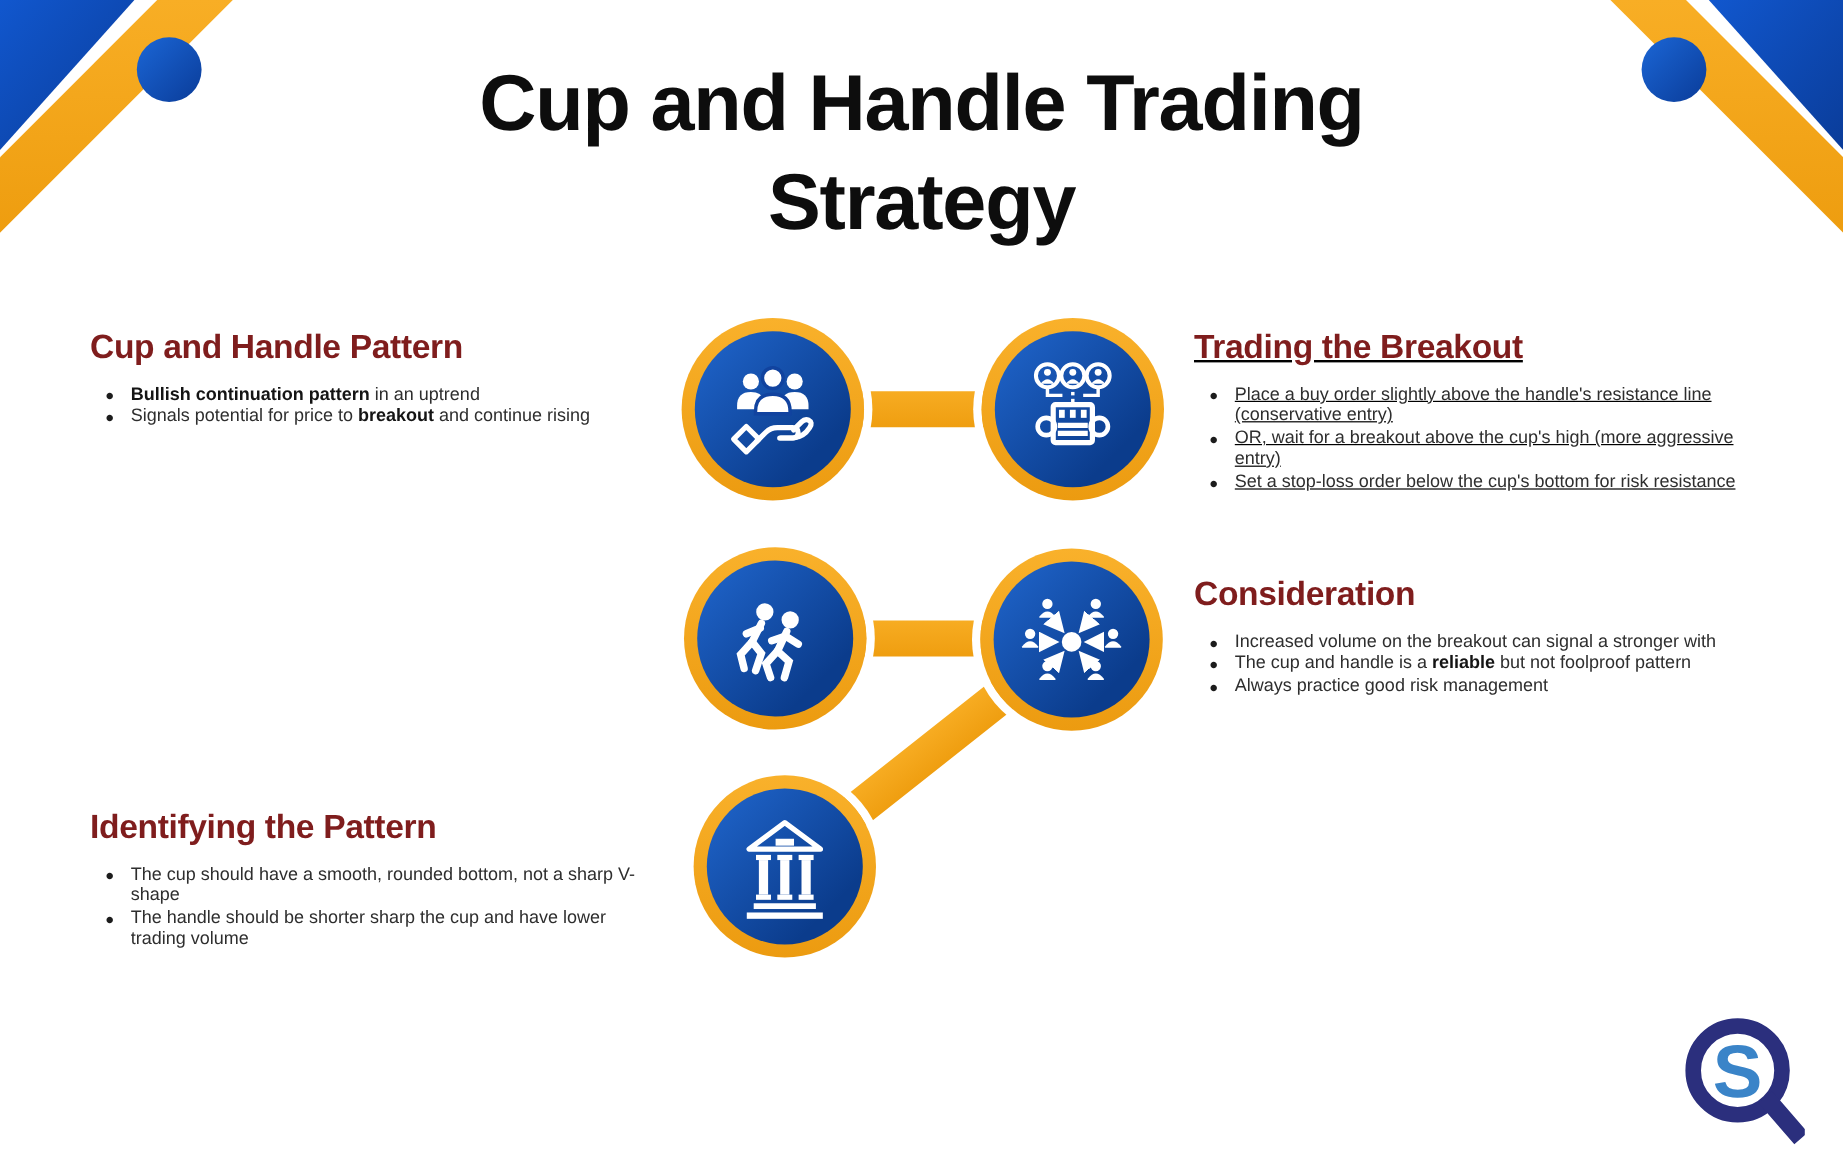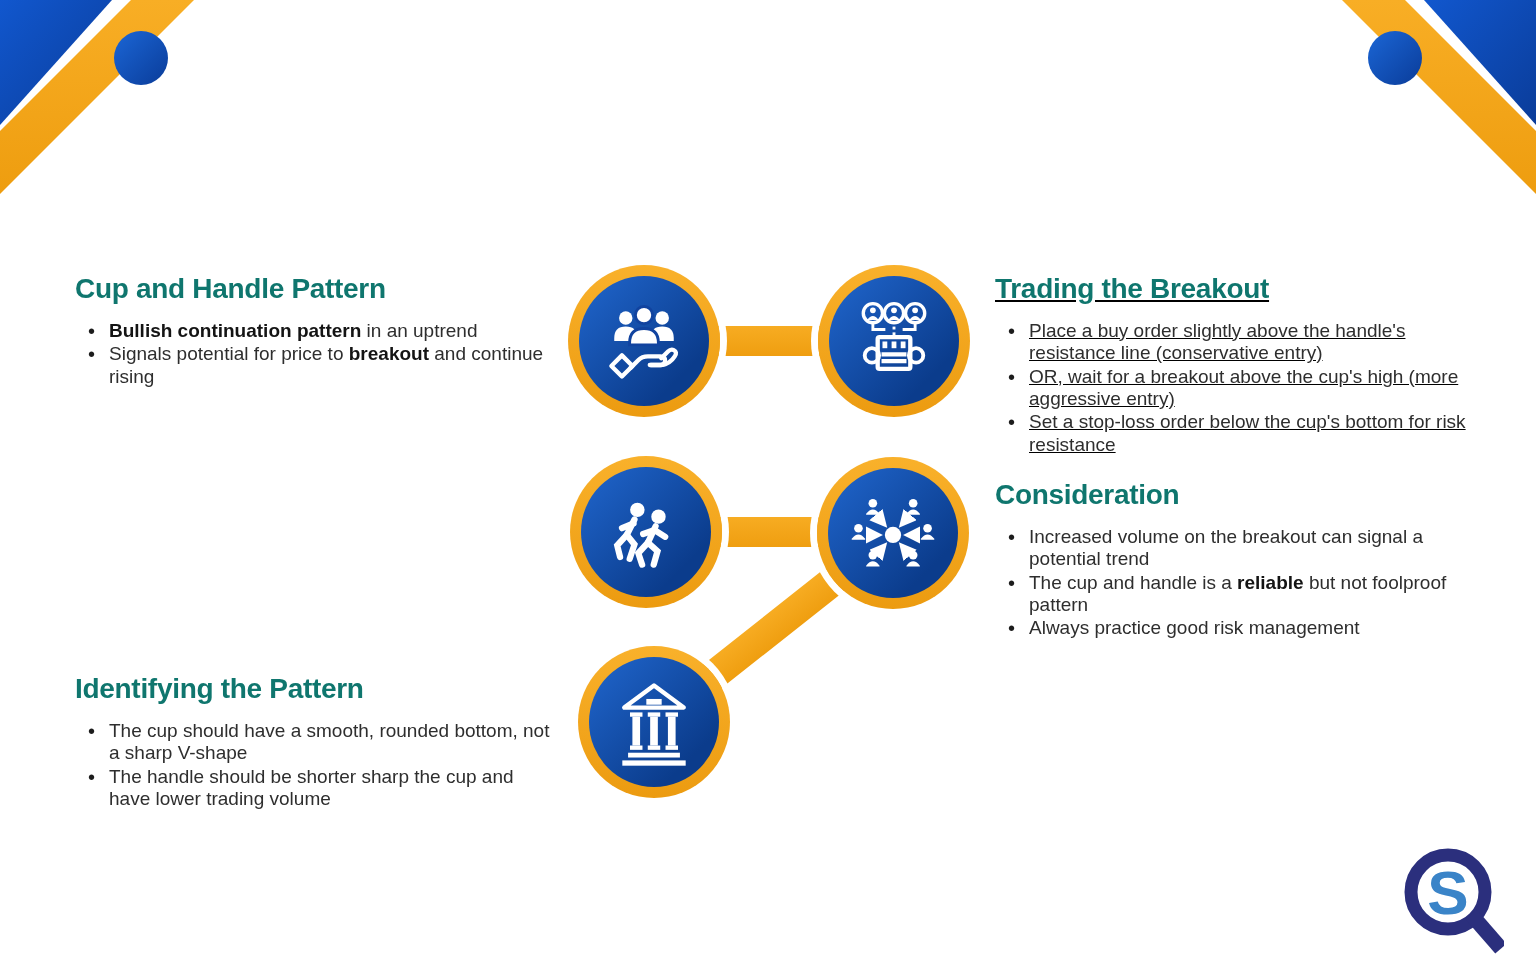--- a/index.html
+++ b/index.html
@@ -22,26 +22,26 @@
   .col { position:absolute; z-index:3; }
   .col-left  { left:75px;  top:274px; width:478px; }
   .col-right { left:995px; top:274px; width:492px; }
   .section { position:absolute; left:0; width:100%; }
   .col-left  .section:nth-of-type(1) { top:0; }
   .col-left  .section:nth-of-type(2) { top:206px; }
   .col-left  .section:nth-of-type(3) { top:400px; }
   .col-right .section:nth-of-type(1) { top:0;text-decoration:underline; }
   .col-right .section:nth-of-type(2) { top:206px; }
   .sec-heading {
-    font-size:28px; font-weight:800; color:#0f766e; letter-spacing:-0.3px;
+    font-size:28px; font-weight:800; color:#7f1d1d; letter-spacing:-0.3px;
     line-height:1.1;
   }
   .bullets { list-style:none; margin:15px 0 0 0; padding:0 0 0 34px; }
   .bullets li {
-    position:relative; font-size:19px; line-height:1.18; color:#2e2e2e;
+    position:relative; font-size:15px; line-height:1.18; color:#2e2e2e;
     margin-bottom:1px;
   }
   .bullets li::before {
     content:"\2022"; position:absolute; left:-21px; top:0; color:#1c1c1c;
     font-size:20px;
   }
   .bullets b { font-weight:700; color:#141414; }
   
   .connector {
     position:absolute; height:30px; z-index:1; border-radius:3px;
@@ -86,20 +86,24 @@
     <polygon points="131,0 194,0 0,194 0,131" fill="url(#goldGrad)"></polygon>
     <circle cx="141" cy="58" r="27" fill="url(#dotBlue)"></circle>
   </svg>
 
   <svg class="corner corner-tr" width="300" height="300" viewBox="0 0 300 300">
     <polygon points="188,0 300,0 300,125" fill="url(#tlBlue)"></polygon>
     <polygon points="106,0 169,0 300,131 300,194" fill="url(#goldGrad)"></polygon>
     <circle cx="159" cy="58" r="27" fill="url(#dotBlue)"></circle>
   </svg>
 
+  <h1 class="title">
+    <div>Cup and Handle Trading</div>
+    <div>Strategy</div>
+  </h1>
 
   <div class="col col-left">
       <section class="section">
         <h2 class="sec-heading">Cup and Handle Pattern</h2>
         <ul class="bullets">
           <li><b>Bullish continuation pattern</b><span> in an uptrend</span></li>
           <li><span>Signals potential for price to </span><b>breakout</b><span> and continue rising</span></li>
         </ul>
       </section>
       <section class="section">
@@ -119,21 +123,21 @@
         <h2 class="sec-heading">Trading the Breakout</h2>
         <ul class="bullets">
           <li><span>Place a buy order slightly above the handle's resistance line (conservative entry)</span></li>
           <li><span>OR, wait for a breakout above the cup's high (more aggressive entry)</span></li>
           <li><span>Set a stop-loss order below the cup's bottom for risk resistance</span></li>
         </ul>
       </section>
       <section class="section">
         <h2 class="sec-heading">Consideration</h2>
         <ul class="bullets">
-          <li><span>Increased volume on the breakout can signal a potential trend</span></li>
+          <li><span>Increased volume on the breakout can signal a stronger with</span></li>
           <li><span>The cup and handle is a </span><b>reliable</b><span> but not foolproof pattern</span></li>
           <li><span>Always practice good risk management</span></li>
         </ul>
       </section>
     </div>
 
   <div class="connector" style="left:644px; top:326px; width:250px;"></div>
   <div class="connector" style="left:646px; top:517px; width:247px;"></div>
   <div class="connector" style="left:621px; top:613px; width:305px; transform:rotate(-38.3deg);"></div>
 

